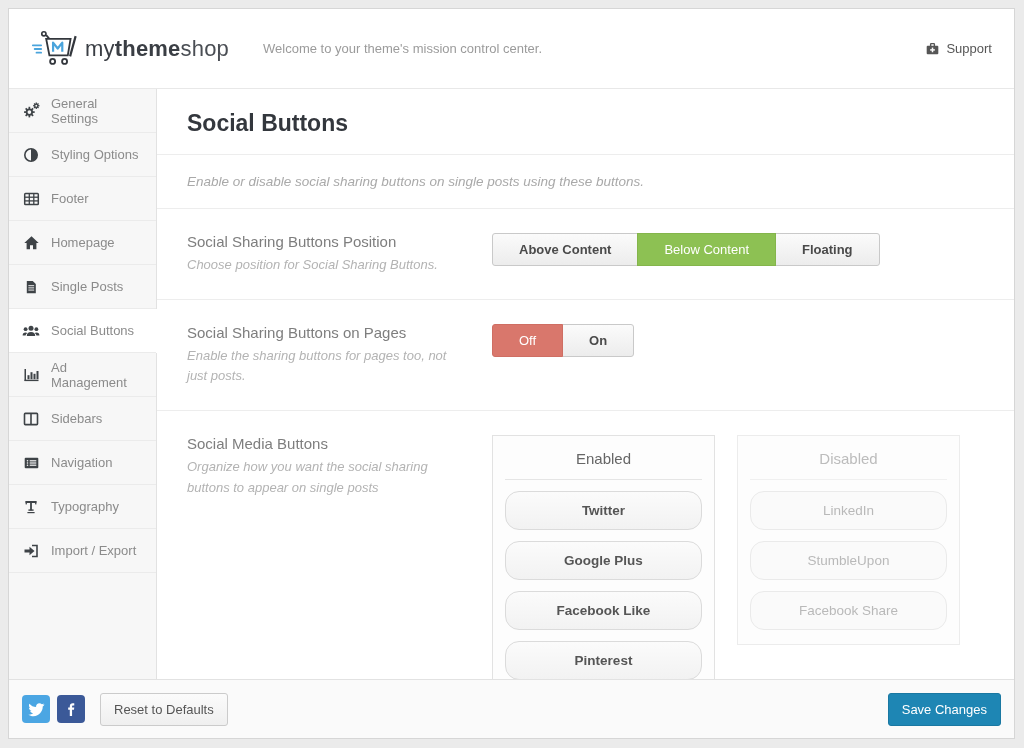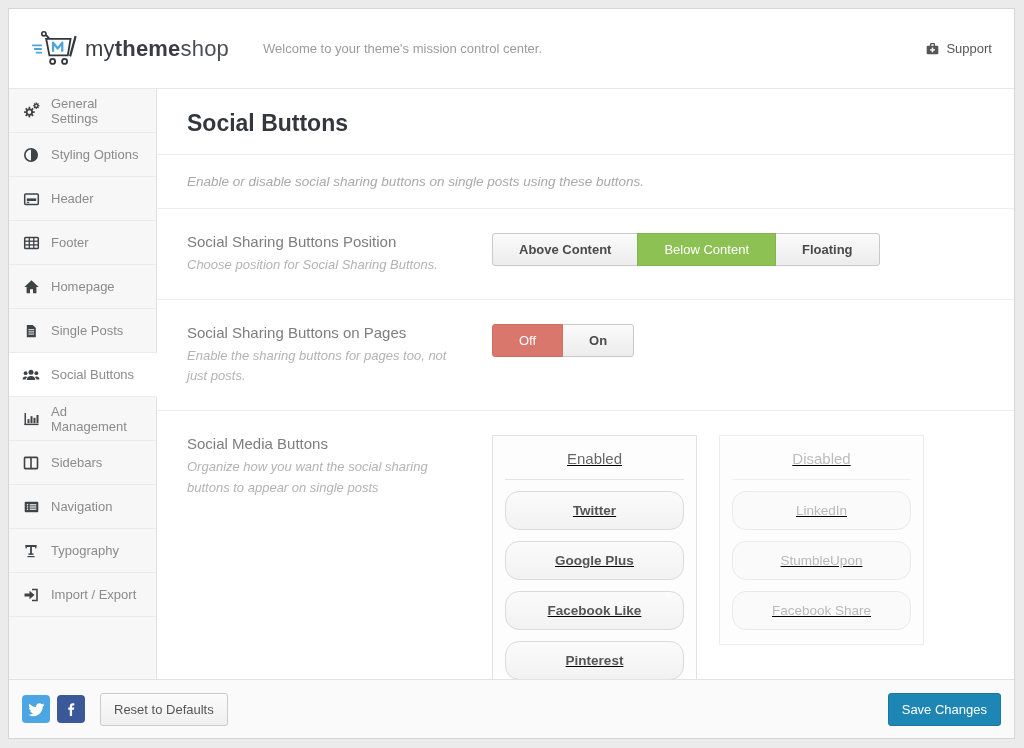--- a/index.html
+++ b/index.html
@@ -63,21 +63,21 @@
   .seg-btn.on-green {
     background:#8dc153; color:#fff; border-color:#84b54b;
     font-weight:400; position:relative; z-index:1;
   }
   .seg-btn.on-red {
     background:#d9776c; color:#fff; border-color:#cf6e63;
     font-weight:400; position:relative; z-index:1;
   }
   
   .dual { display:flex; gap:22px; align-items:flex-start; }
-  .panel { width:205px; border:1px solid #e2e2e2; background:#fdfdfd; padding:0 12px 3px;text-decoration:underline; }
+  .panel { width:223px; border:1px solid #e2e2e2; background:#fdfdfd; padding:0 12px 3px; }
   .panel-title { text-align:center; padding:14px 0 12px; font-size:15px;
                  color:#666; border-bottom:1px solid #e5e5e5; }
   .panel .litem {
     margin:11px 0; padding:11px 4px; text-align:center;
     font-size:13.5px; font-weight:700; color:#555;
     background:linear-gradient(#fbfbfb,#f2f2f2);
     border:1px solid #dbdbdb; border-radius:14px; cursor:move;
   }
   .panel.off { border-color:#ececec; }
   .panel.off .panel-title { color:#bcbcbc; border-color:#f0f0f0; }
@@ -166,30 +166,20 @@
       <div class="nav-item">
         <span class="ico">
           <svg width="16" height="16" viewBox="0 0 16 16">
             <circle cx="8" cy="8" r="6.2" stroke="currentColor" stroke-width="1.6" fill="none"></circle>
             <path d="M8 1.8 A6.2 6.2 0 0 1 8 14.2 Z" fill="currentColor"></path>
           </svg>
         </span>
         <span>Styling Options</span>
       </div>
 
-      <div class="nav-item">
-        <span class="ico">
-          <svg width="17" height="16" viewBox="0 0 16 16">
-            <rect x="1.2" y="3" width="13.6" height="10.4" rx="1" stroke="currentColor" stroke-width="1.5" fill="none"></rect>
-            <rect x="3.3" y="7.4" width="9.4" height="2.6" fill="currentColor"></rect>
-            <rect x="3.3" y="10.8" width="2.4" height="1.3" fill="currentColor"></rect>
-          </svg>
-        </span>
-        <span>Header</span>
-      </div>
 
       <div class="nav-item">
         <span class="ico">
           <svg width="17" height="16" viewBox="0 0 16 16" stroke="currentColor" fill="none">
             <rect x="1.2" y="2.6" width="13.6" height="11" rx="0.8" stroke-width="1.5"></rect>
             <line x1="1.2" y1="6.2" x2="14.8" y2="6.2" stroke-width="1.3"></line>
             <line x1="1.2" y1="9.9" x2="14.8" y2="9.9" stroke-width="1.3"></line>
             <line x1="5.8" y1="2.6" x2="5.8" y2="13.6" stroke-width="1.3"></line>
             <line x1="10.3" y1="2.6" x2="10.3" y2="13.6" stroke-width="1.3"></line>
           </svg>

